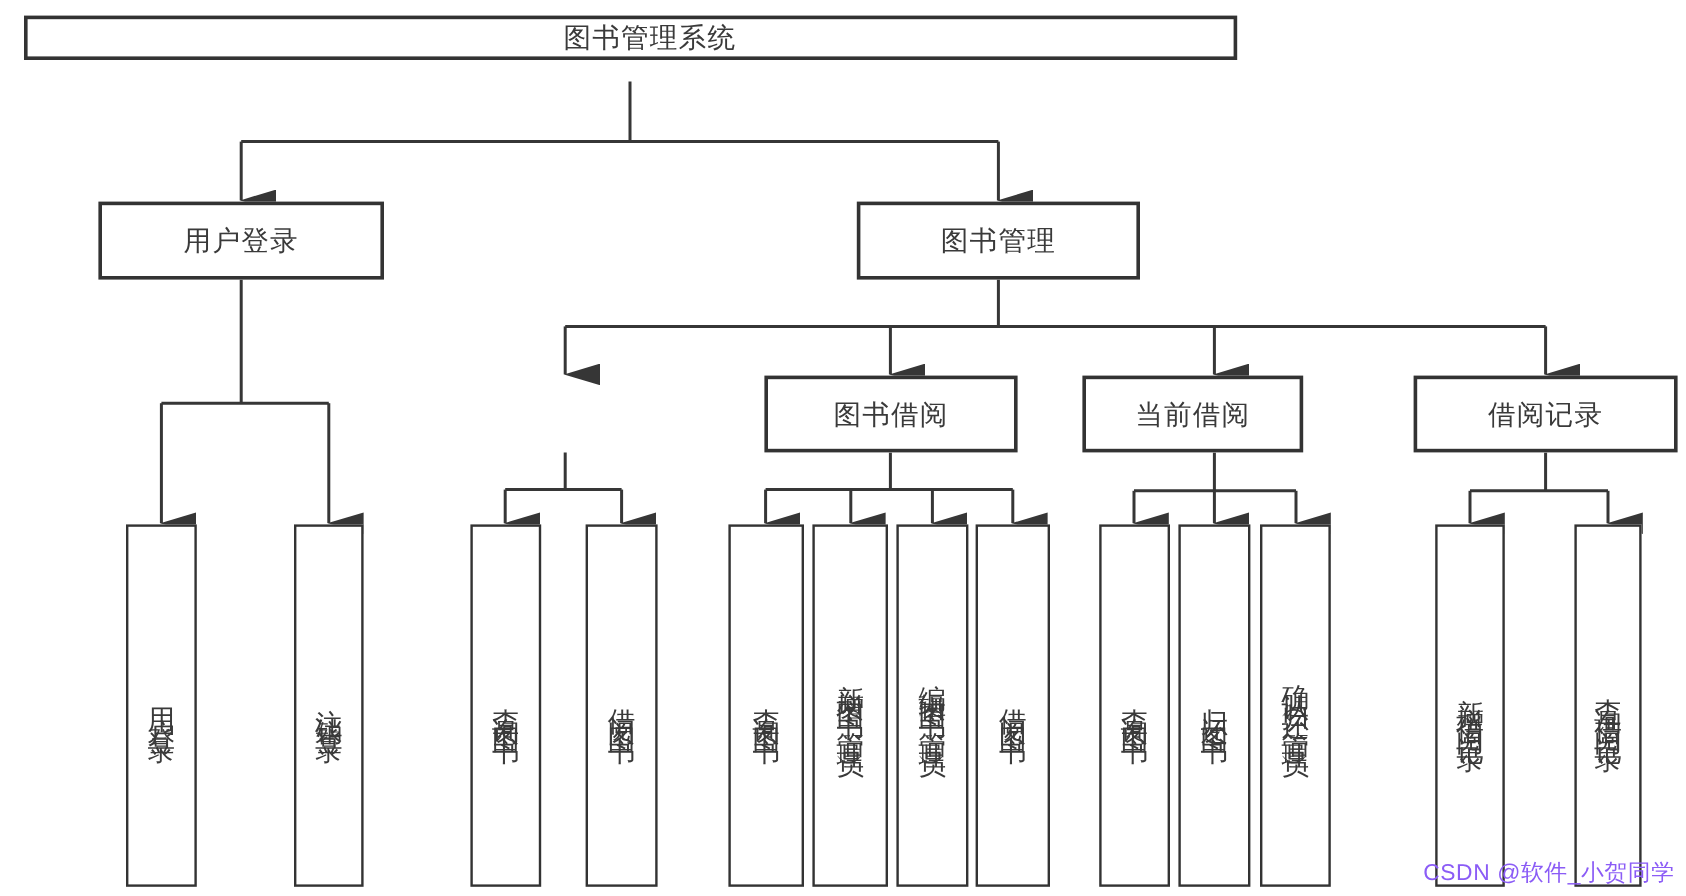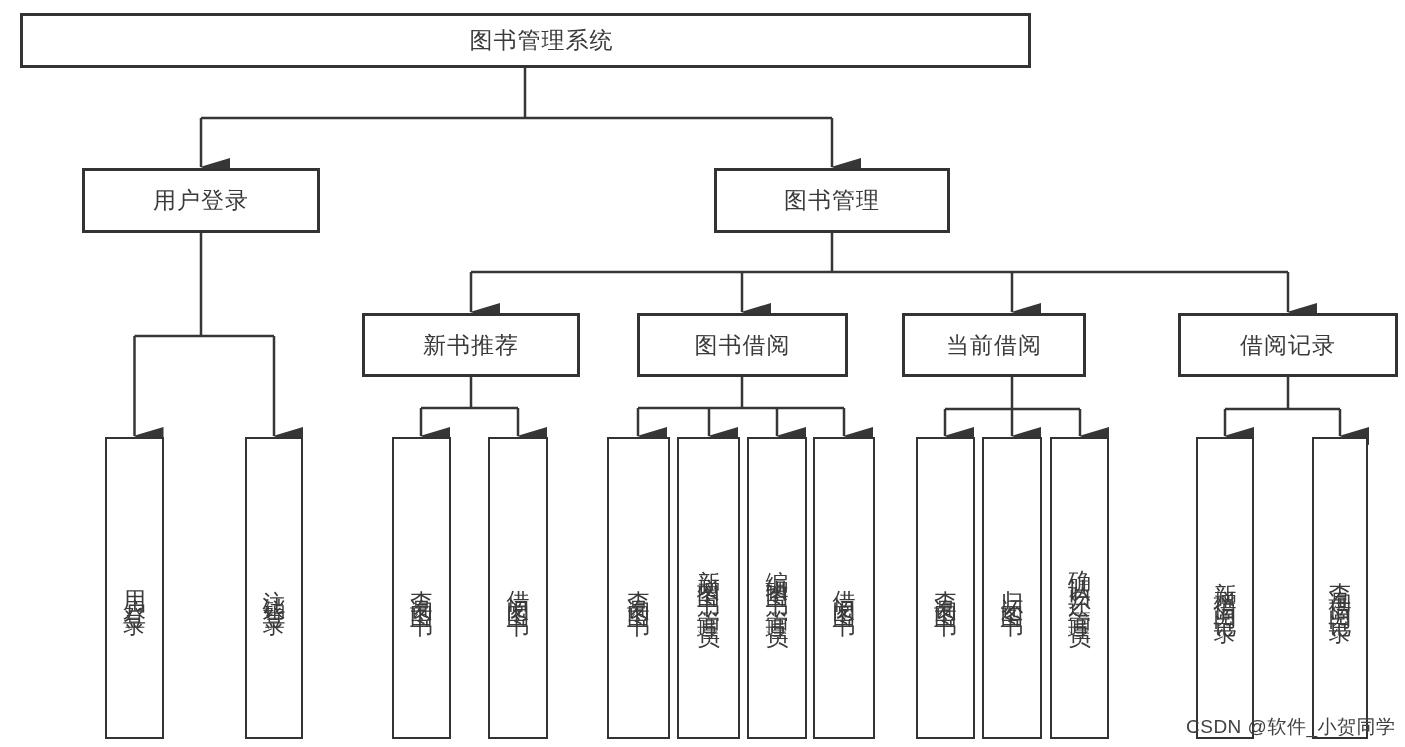--- a/index.html
+++ b/index.html
@@ -32,21 +32,21 @@
     text-orientation:mixed;
     letter-spacing:8px;
     font-size:23px;
     line-height:1;
   }
   .watermark{
     position:absolute;
     left:1186px;top:714px;
     z-index:3;
     font-size:19px;
-    color:#404040;
+    color:#8b5cf6;
     letter-spacing:0.5px;
     white-space:nowrap;
   }
 </style>
 </head>
 <body>
 
 <div class="canvas">
 
   <svg class="wires" width="1405" height="747" viewBox="0 0 1405 747">
@@ -79,34 +79,31 @@
     <path class="wire" marker-end="url(#arrow)" d="M709,408 V436"></path>
     <path class="wire" marker-end="url(#arrow)" d="M777,408 V436"></path>
     <path class="wire" marker-end="url(#arrow)" d="M844,408 V436"></path>
     <path class="wire" marker-end="url(#arrow)" d="M945,409 V436"></path>
     <path class="wire" marker-end="url(#arrow)" d="M1012,409 V436"></path>
     <path class="wire" marker-end="url(#arrow)" d="M1080,409 V436"></path>
     <path class="wire" marker-end="url(#arrow)" d="M1225,409 V436"></path>
     <path class="wire" marker-end="url(#arrow)" d="M1340,409 V436"></path>
   </svg>
 
-  <div class="node" style="left:20px;top:13px;width:1011px;height:55px;padding-left:32px;">
+  <div class="node" style="left:20px;top:13px;width:1011px;height:37px;padding-left:32px;">
     <span>图书管理系统</span>
   </div>
 
   <div class="node" style="left:82px;top:168px;width:238px;height:65px;">
     <span>用户登录</span>
   </div>
   <div class="node" style="left:714px;top:168px;width:236px;height:65px;justify-content:center;">
     <span>图书管理</span>
   </div>
 
-  <div class="node" style="left:362px;top:313px;width:218px;height:64px;">
-    <span>新书推荐</span>
-  </div>
   <div class="node" style="left:637px;top:313px;width:211px;height:64px;">
     <span>图书借阅</span>
   </div>
   <div class="node" style="left:902px;top:313px;width:184px;height:64px;">
     <span>当前借阅</span>
   </div>
   <div class="node" style="left:1178px;top:313px;width:220px;height:64px;">
     <span>借阅记录</span>
   </div>
 

